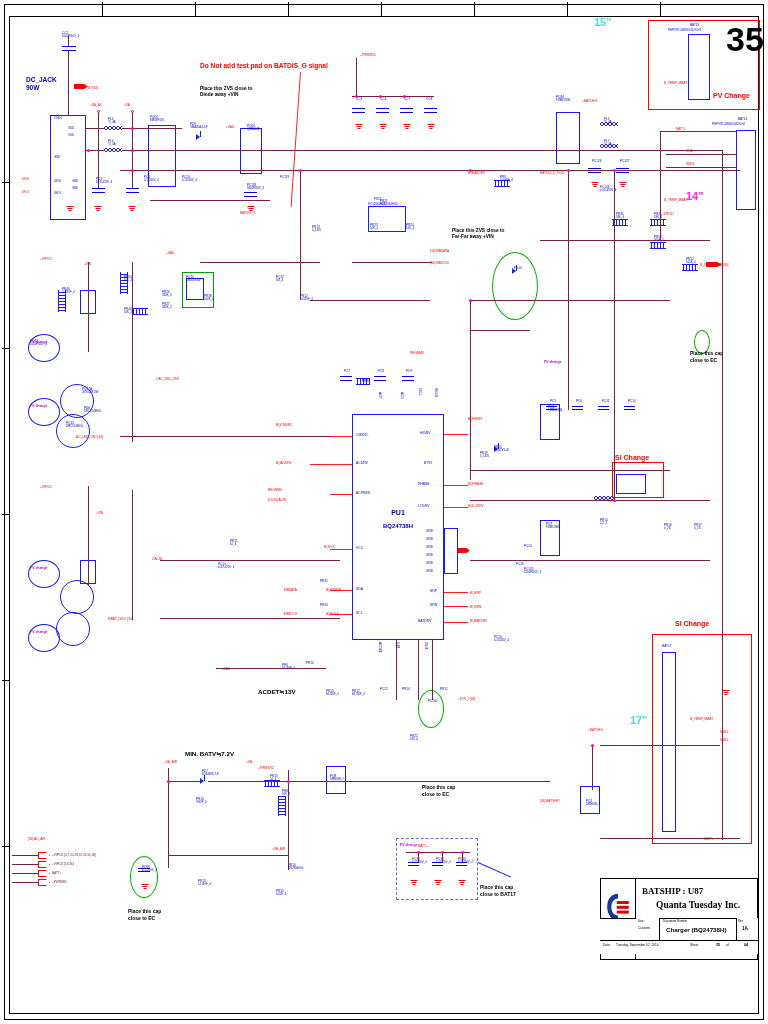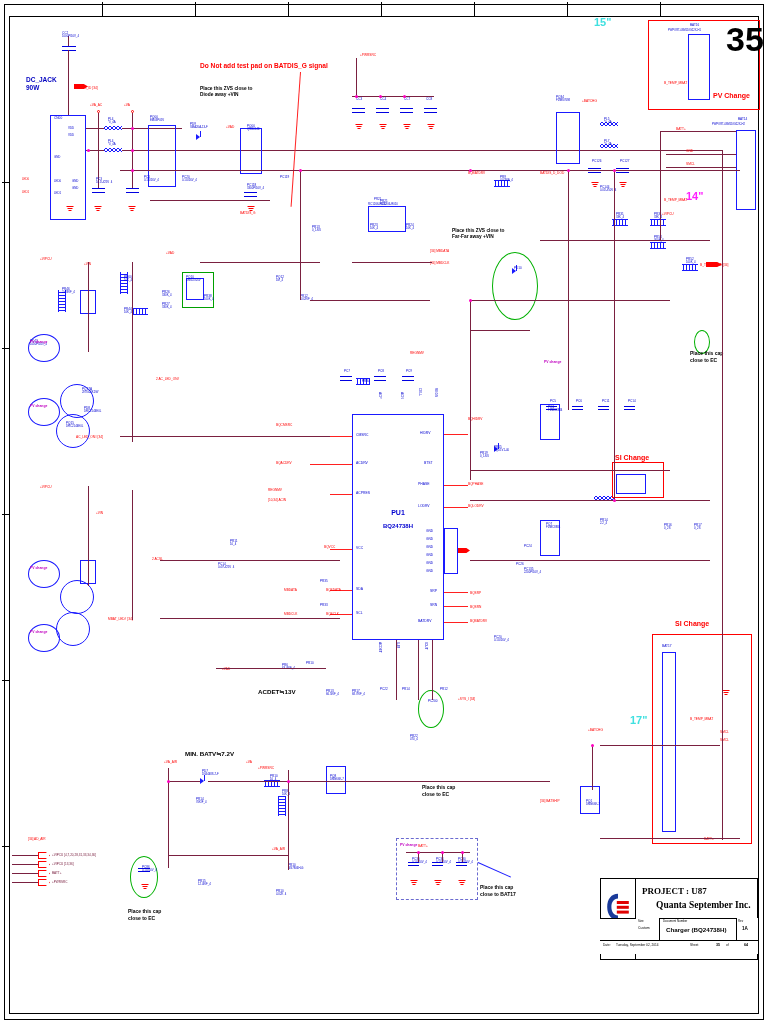--- a/index.html
+++ b/index.html
@@ -460,22 +460,22 @@
   <div class="q-logo" style="left:606px;top:884px;width:24px;height:46px;">
     <svg viewBox="0 0 40 48" width="24" height="46">
       <path d="M20 2 C9 2 2 11 2 24 C2 37 9 46 20 46 L20 38 C13 38 9 32 9 24 C9 16 13 10 20 10 Z" fill="#1a3a9a"></path>
       <rect x="18" y="14" width="20" height="5" fill="#e00000"></rect>
       <rect x="18" y="22" width="20" height="5" fill="#e00000"></rect>
       <rect x="18" y="30" width="20" height="5" fill="#e00000"></rect>
     </svg>
   </div>
   <div class="tbtxt" style="left:606px;top:934px;font-size:9px;font-weight:bold;color:#000;">NB5</div>
 
-  <div class="tbtxt" style="left:642px;top:886px;font-size:9px;font-weight:bold;font-family:'Liberation Serif',serif;">PROJECT  :  U87</div>
-  <div class="tbtxt" style="left:656px;top:900px;font-size:9.5px;font-weight:bold;font-family:'Liberation Serif',serif;">Quanta September Inc.</div>
+  <div class="tbtxt" style="left:642px;top:886px;font-size:9px;font-weight:bold;font-family:'Liberation Serif',serif;">BATSHIP  :  U87</div>
+  <div class="tbtxt" style="left:656px;top:900px;font-size:9.5px;font-weight:bold;font-family:'Liberation Serif',serif;">Quanta Tuesday Inc.</div>
 
   <div class="tb" style="left:600px;top:918px;width:158px;height:22px;border-left:none;border-right:none;border-bottom:none;"></div>
   <div class="tb" style="left:636px;top:918px;width:24px;height:22px;border:none;border-right:1px solid #000;"></div>
   <div class="tb" style="left:736px;top:918px;width:22px;height:22px;border:none;border-left:1px solid #000;"></div>
   <div class="tbtxt" style="left:638px;top:919px;font-size:2.9px;">Size</div>
   <div class="tbtxt" style="left:638px;top:926px;font-size:3.4px;">Custom</div>
   <div class="tbtxt" style="left:663px;top:919px;font-size:2.9px;">Document Number</div>
   <div class="tbtxt" style="left:666px;top:926px;font-size:6.2px;font-weight:bold;">Charger (BQ24738H)</div>
   <div class="tbtxt" style="left:738px;top:919px;font-size:2.9px;">Rev</div>
   <div class="tbtxt" style="left:742px;top:926px;font-size:4.6px;font-weight:bold;">1A</div>

